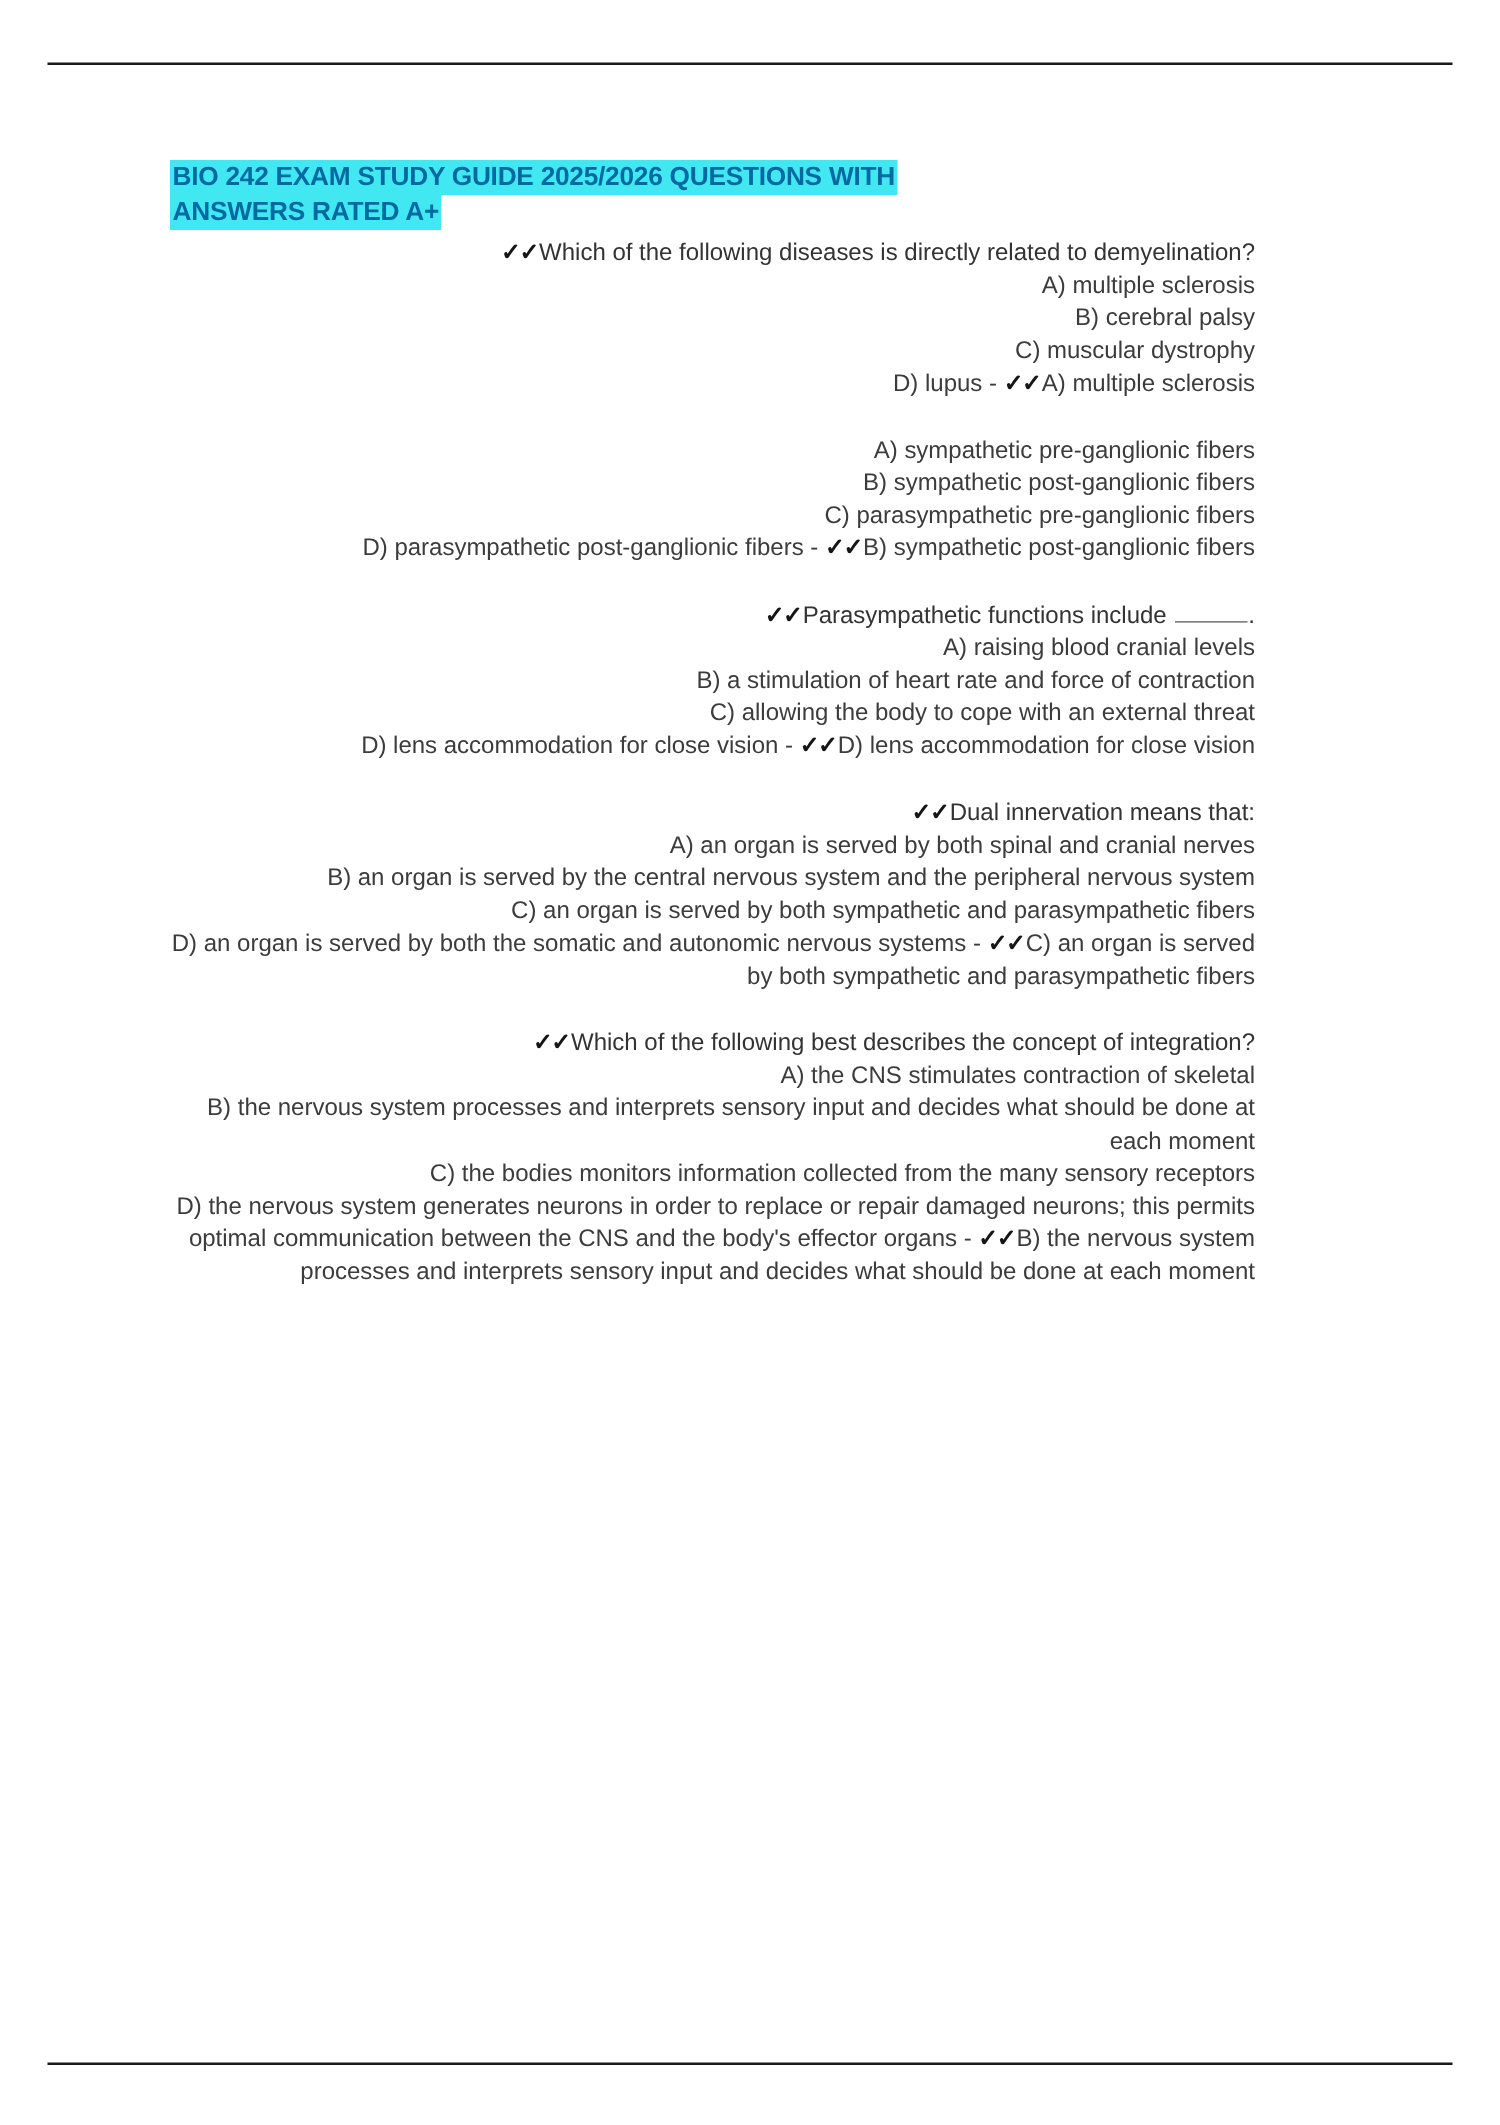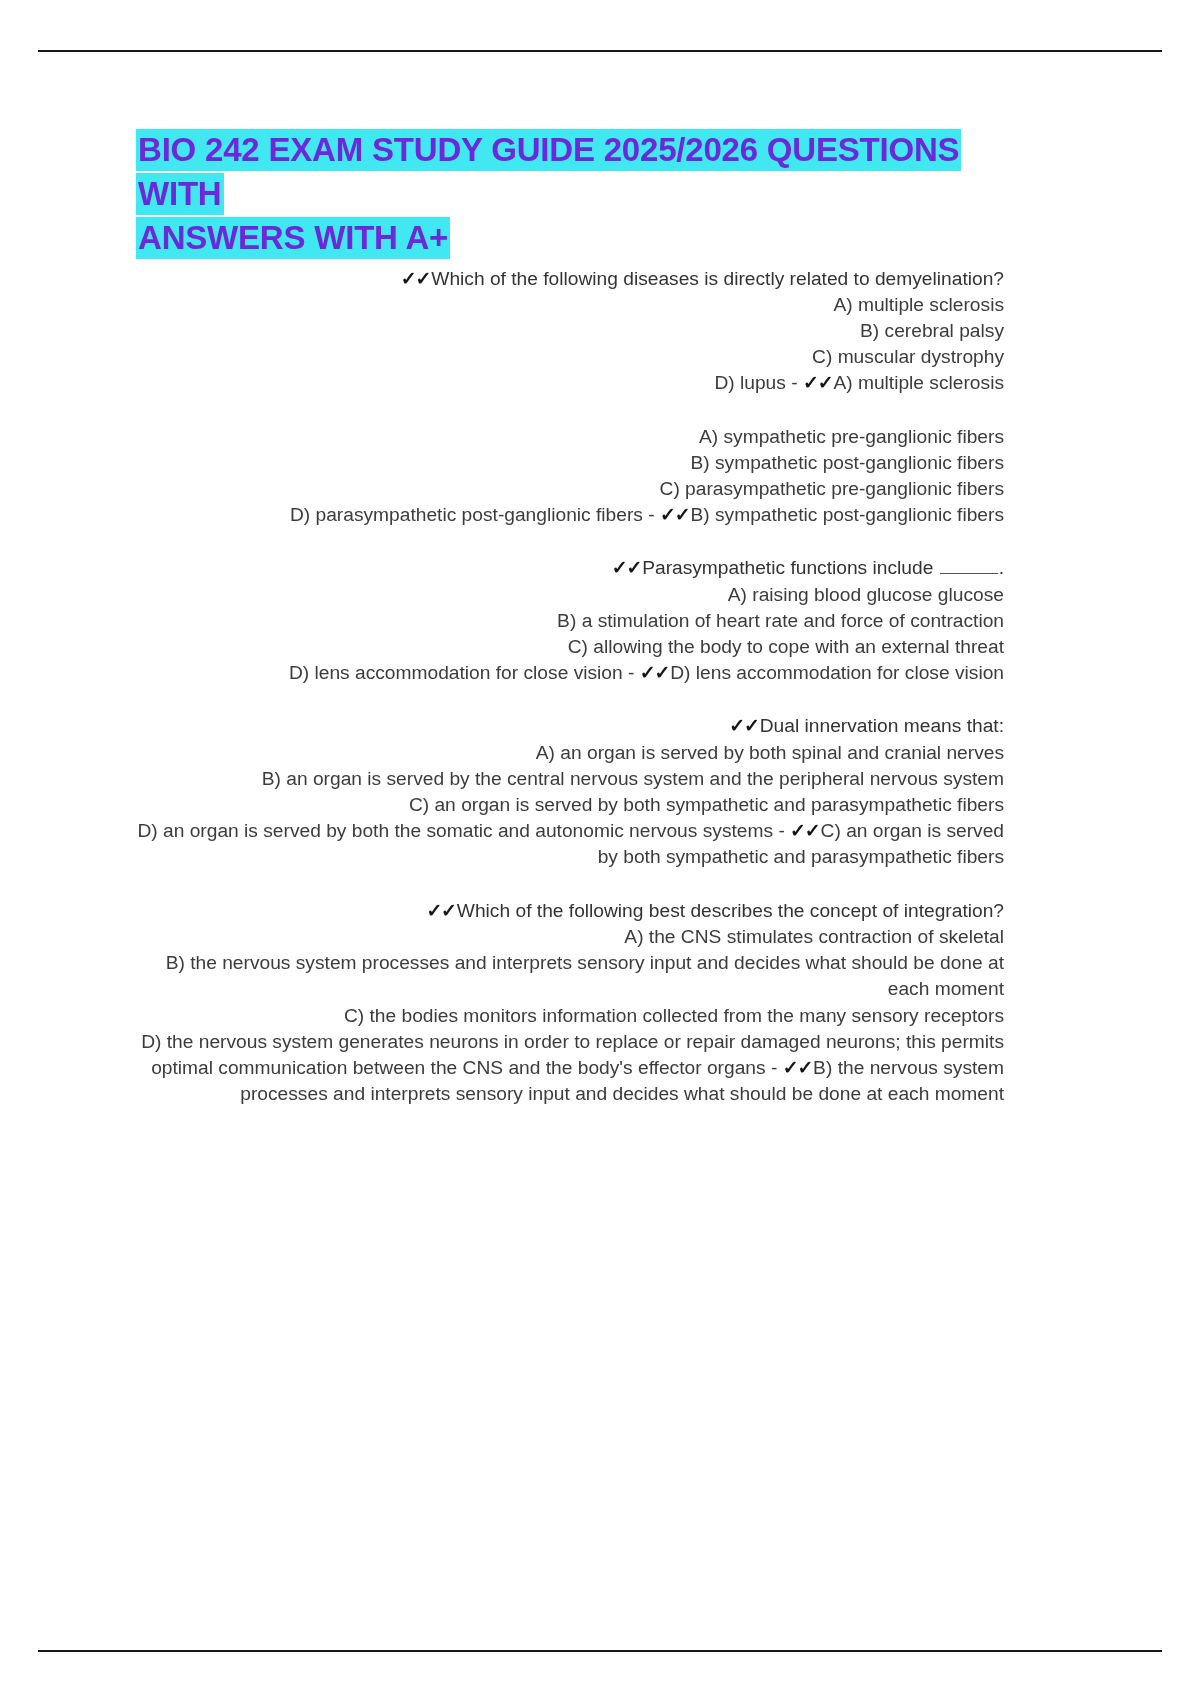--- a/index.html
+++ b/index.html
@@ -35,24 +35,24 @@
 
   .content {
     position: absolute;
     left: 136px;
     top: 128px;
     width: 868px;
   }
 
   
   .doc-title {
-    font-size: 33px;
+    font-size: 21px;
     font-weight: bold;
     line-height: 1.33;
-    color: #6d28d9;
+    color: #0369a1;
     letter-spacing: -0.2px;
     margin: 0 0 6px 0;
   }
   .doc-title .hl {
     background: #41e8f2;
     box-decoration-break: clone;
     -webkit-box-decoration-break: clone;
     padding: 2px 2px 3px 2px;
   }
 
@@ -94,40 +94,40 @@
 
 <div class="page">
 
   <div class="rule rule-top"></div>
   <div class="rule rule-bottom"></div>
 
   <div class="content">
 
     <h1 class="doc-title">
       <span class="hl">BIO 242 EXAM STUDY GUIDE 2025/2026 QUESTIONS WITH</span><br>
-      <span class="hl">ANSWERS WITH A+</span>
+      <span class="hl">ANSWERS RATED A+</span>
     </h1>
 
     <div id="blocks">
         <div class="qblock">
           <p class="qline question"><span class="check">✓✓</span>Which of the following diseases is directly related to demyelination?</p>
           <p class="qline option">A) multiple sclerosis</p>
           <p class="qline option">B) cerebral palsy</p>
           <p class="qline option">C) muscular dystrophy</p>
           <p class="qline option">D) lupus - <span class="check">✓✓</span><span>A) multiple sclerosis</span></p>
         </div>
         <div class="qblock">
           <p class="qline option">A) sympathetic pre-ganglionic fibers</p>
           <p class="qline option">B) sympathetic post-ganglionic fibers</p>
           <p class="qline option">C) parasympathetic pre-ganglionic fibers</p>
           <p class="qline option">D) parasympathetic post-ganglionic fibers - <span class="check">✓✓</span><span>B) sympathetic post-ganglionic fibers</span></p>
         </div>
         <div class="qblock">
           <p class="qline question"><span class="check">✓✓</span>Parasympathetic functions include <span class="blank"></span>.</p>
-          <p class="qline option">A) raising blood glucose glucose</p>
+          <p class="qline option">A) raising blood cranial levels</p>
           <p class="qline option">B) a stimulation of heart rate and force of contraction</p>
           <p class="qline option">C) allowing the body to cope with an external threat</p>
           <p class="qline option">D) lens accommodation for close vision - <span class="check">✓✓</span><span>D) lens accommodation for close vision</span></p>
         </div>
         <div class="qblock">
           <p class="qline question"><span class="check">✓✓</span>Dual innervation means that:</p>
           <p class="qline option">A) an organ is served by both spinal and cranial nerves</p>
           <p class="qline option">B) an organ is served by the central nervous system and the peripheral nervous system</p>
           <p class="qline option">C) an organ is served by both sympathetic and parasympathetic fibers</p>
           <p class="qline option">D) an organ is served by both the somatic and autonomic nervous systems - <span class="check">✓✓</span><span>C) an organ is served by both sympathetic and parasympathetic fibers</span></p>

